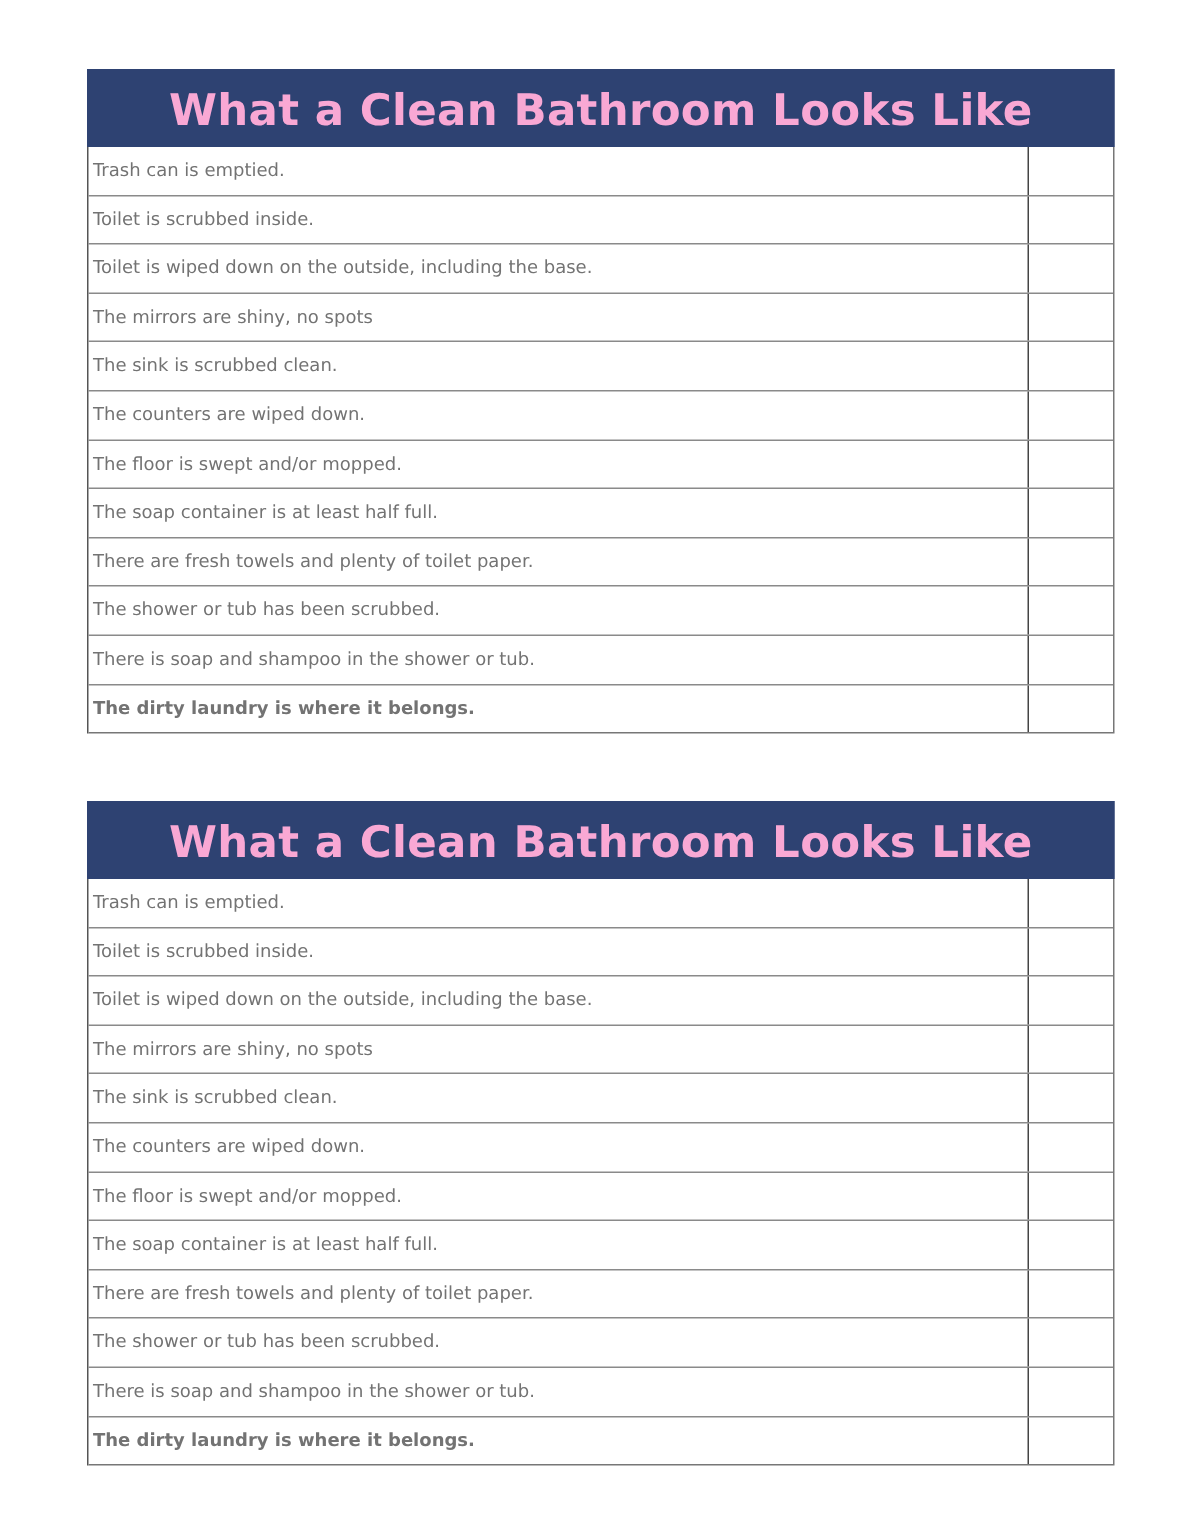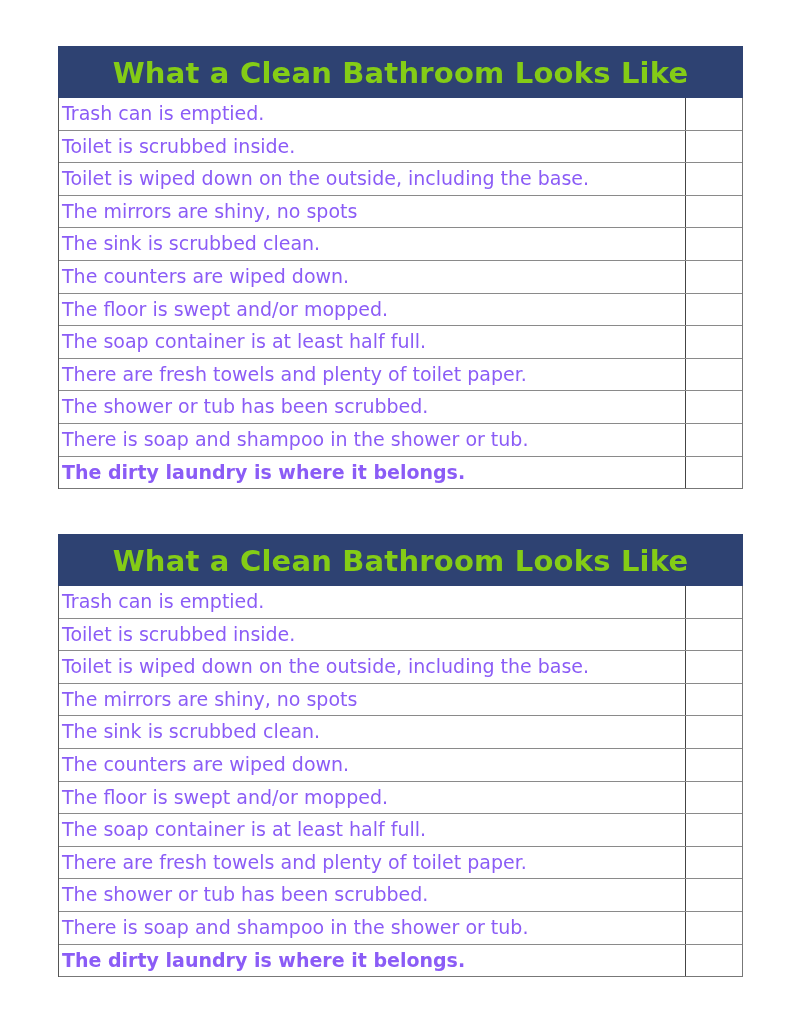--- a/index.html
+++ b/index.html
@@ -1,27 +1,27 @@
 <!DOCTYPE html>
 <html><head>
   <meta charset="utf-8">
   <style>
     html, body { margin: 0; padding: 0; background: #ffffff; }
     body { width: 790px; height: 1022px; position: relative; overflow: hidden;
            font-family: "DejaVu Sans", "Liberation Sans", sans-serif; }
     .checklist { position: absolute; left: 58px; width: 685px; border-collapse: collapse; }
     .checklist-1 { top: 46px; }
     .checklist-2 { top: 534px; }
-    .hdr { height: 52px; background: #2e4272; color: #84cc16; font-weight: bold;
+    .hdr { height: 52px; background: #2e4272; color: #f9a8d4; font-weight: bold;
            font-size: 29px; text-align: center; line-height: 52px;
            border: 1px solid #2e4272; box-sizing: border-box; letter-spacing: 0.2px; }
     .rows { border-left: 1px solid #555; border-right: 1px solid #777; }
     .row { display: flex; height: 32.6px; border-bottom: 1px solid #8a8a8a; box-sizing: border-box; }
     .row:last-child { border-bottom: 1.5px solid #777; font-weight: bold; }
-    .task { flex: 1; font-size: 19px; line-height: 31px; padding-left: 3px; color: #8b5cf6;
+    .task { flex: 1; font-size: 12px; line-height: 31px; padding-left: 3px; color: #737373;
             white-space: nowrap; overflow: hidden; }
     .check { width: 57px; border-left: 1px solid #444; box-sizing: border-box; cursor: pointer; }
   </style>
 </head>
 <body>
 
 <div class="checklist checklist-1">
   <div class="hdr">What a Clean Bathroom Looks Like</div>
   <div class="rows">
     <div class="row">

